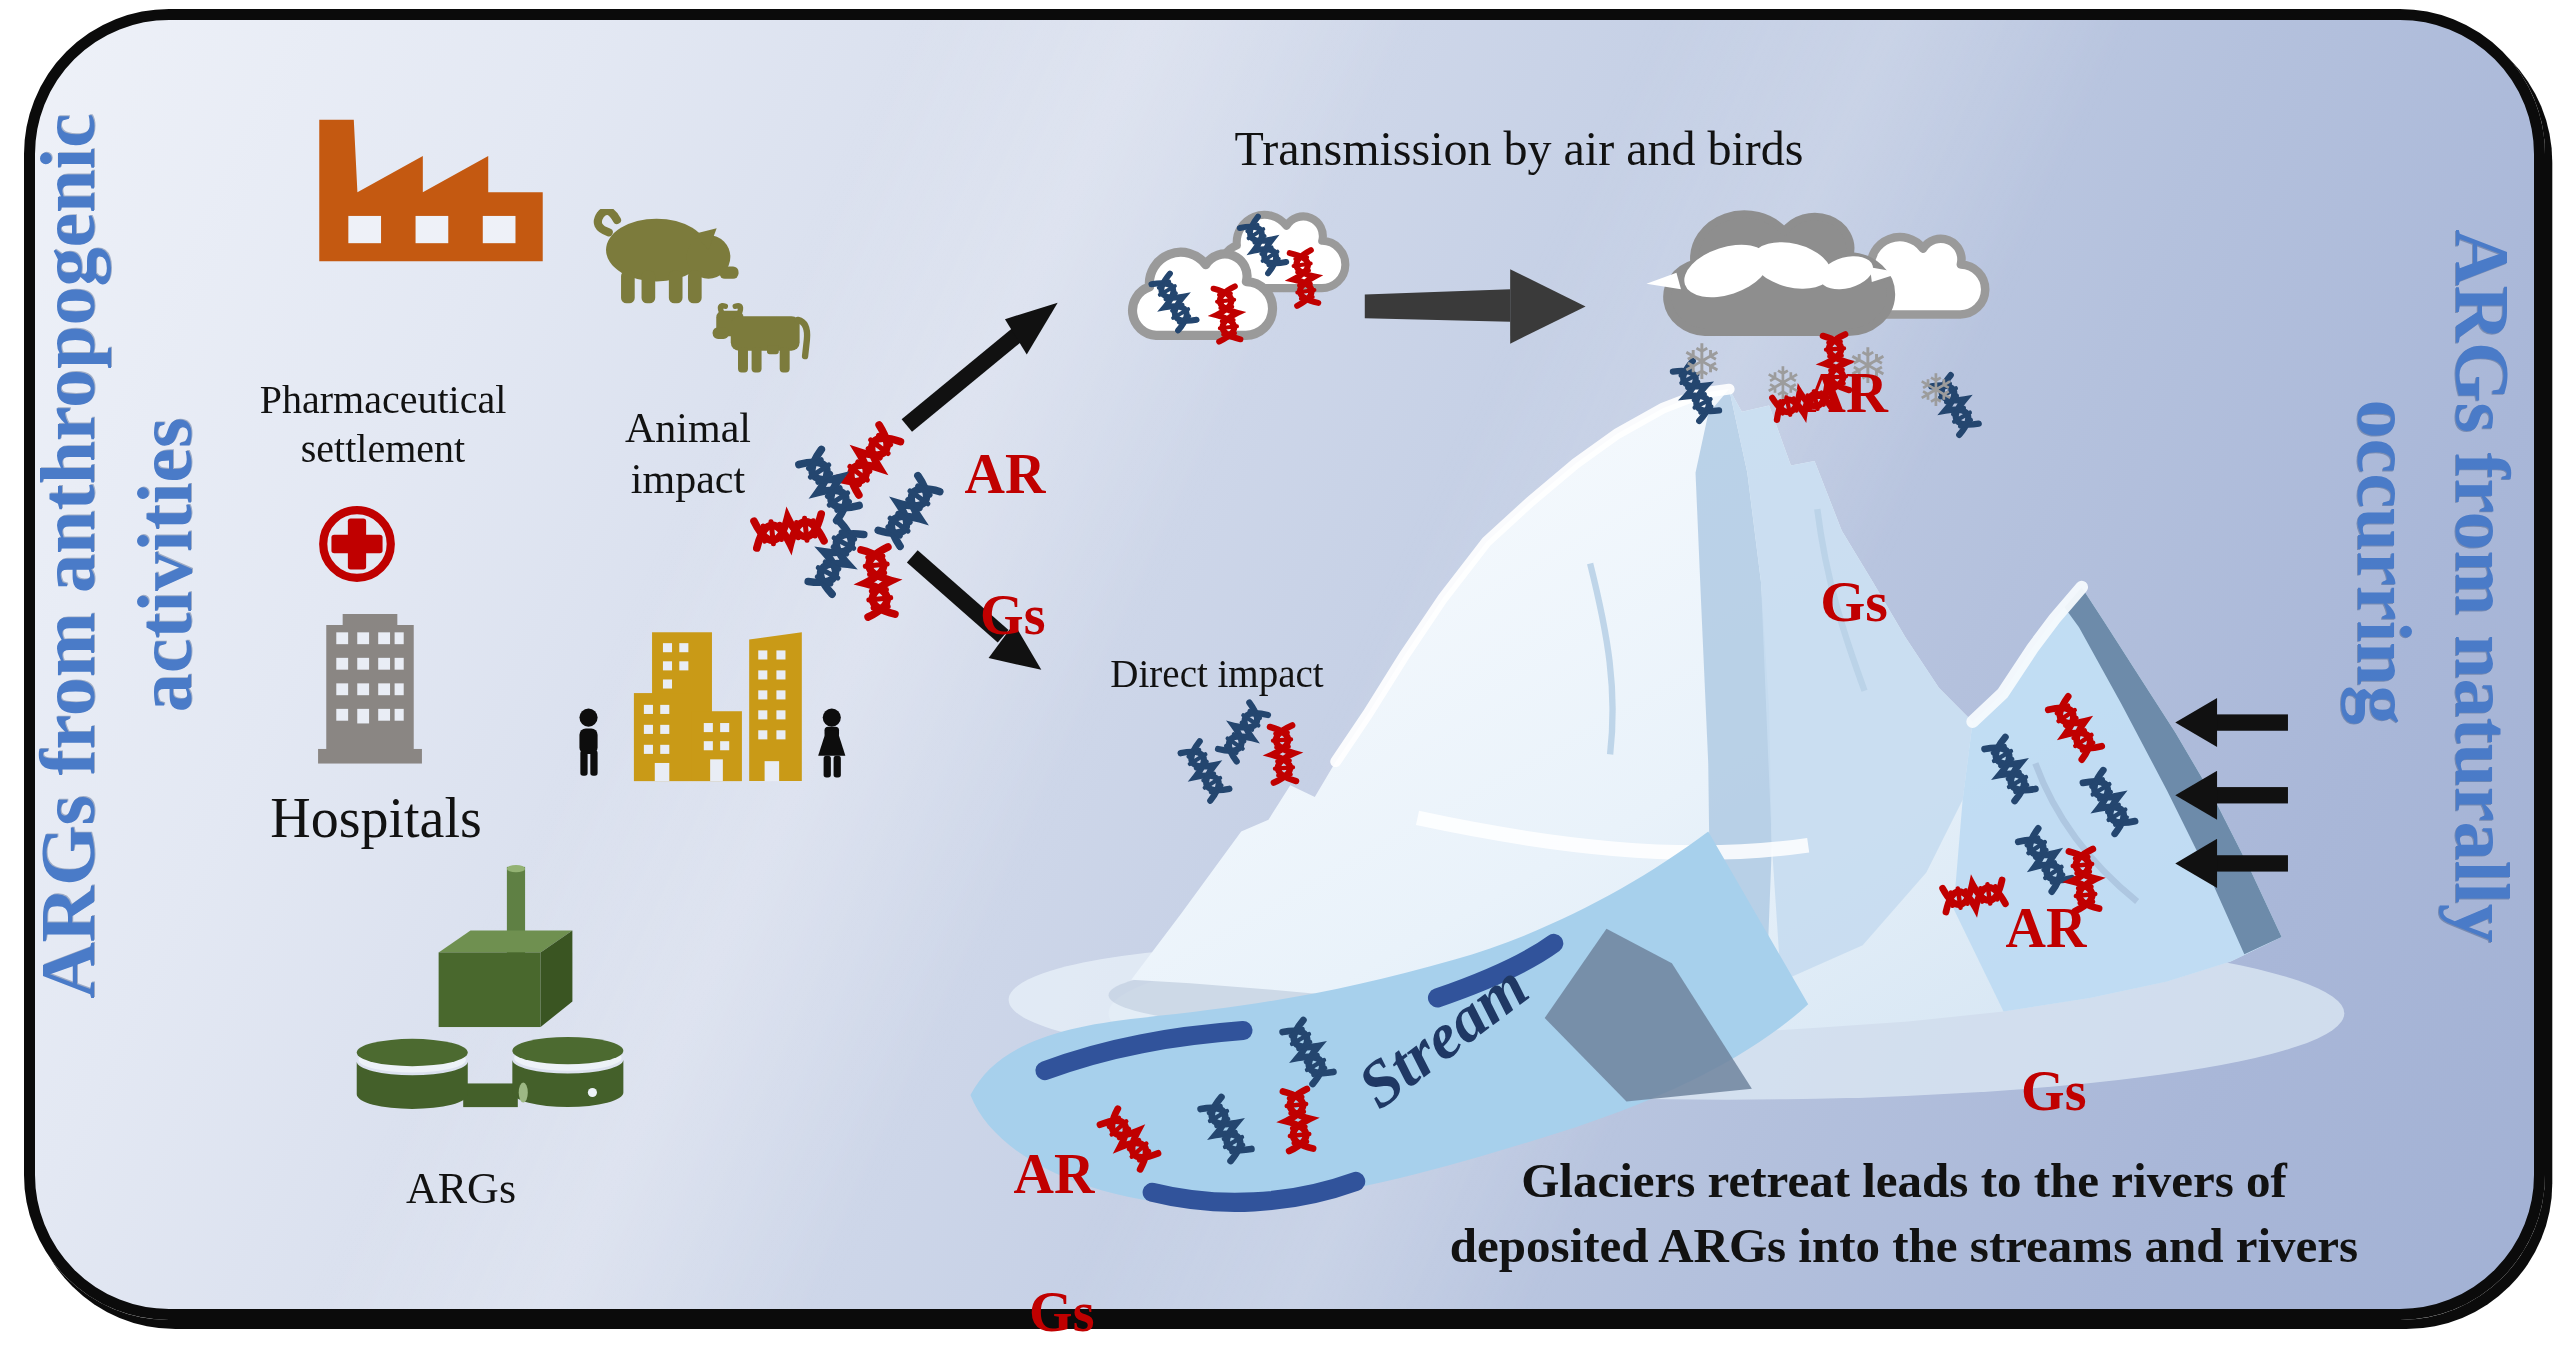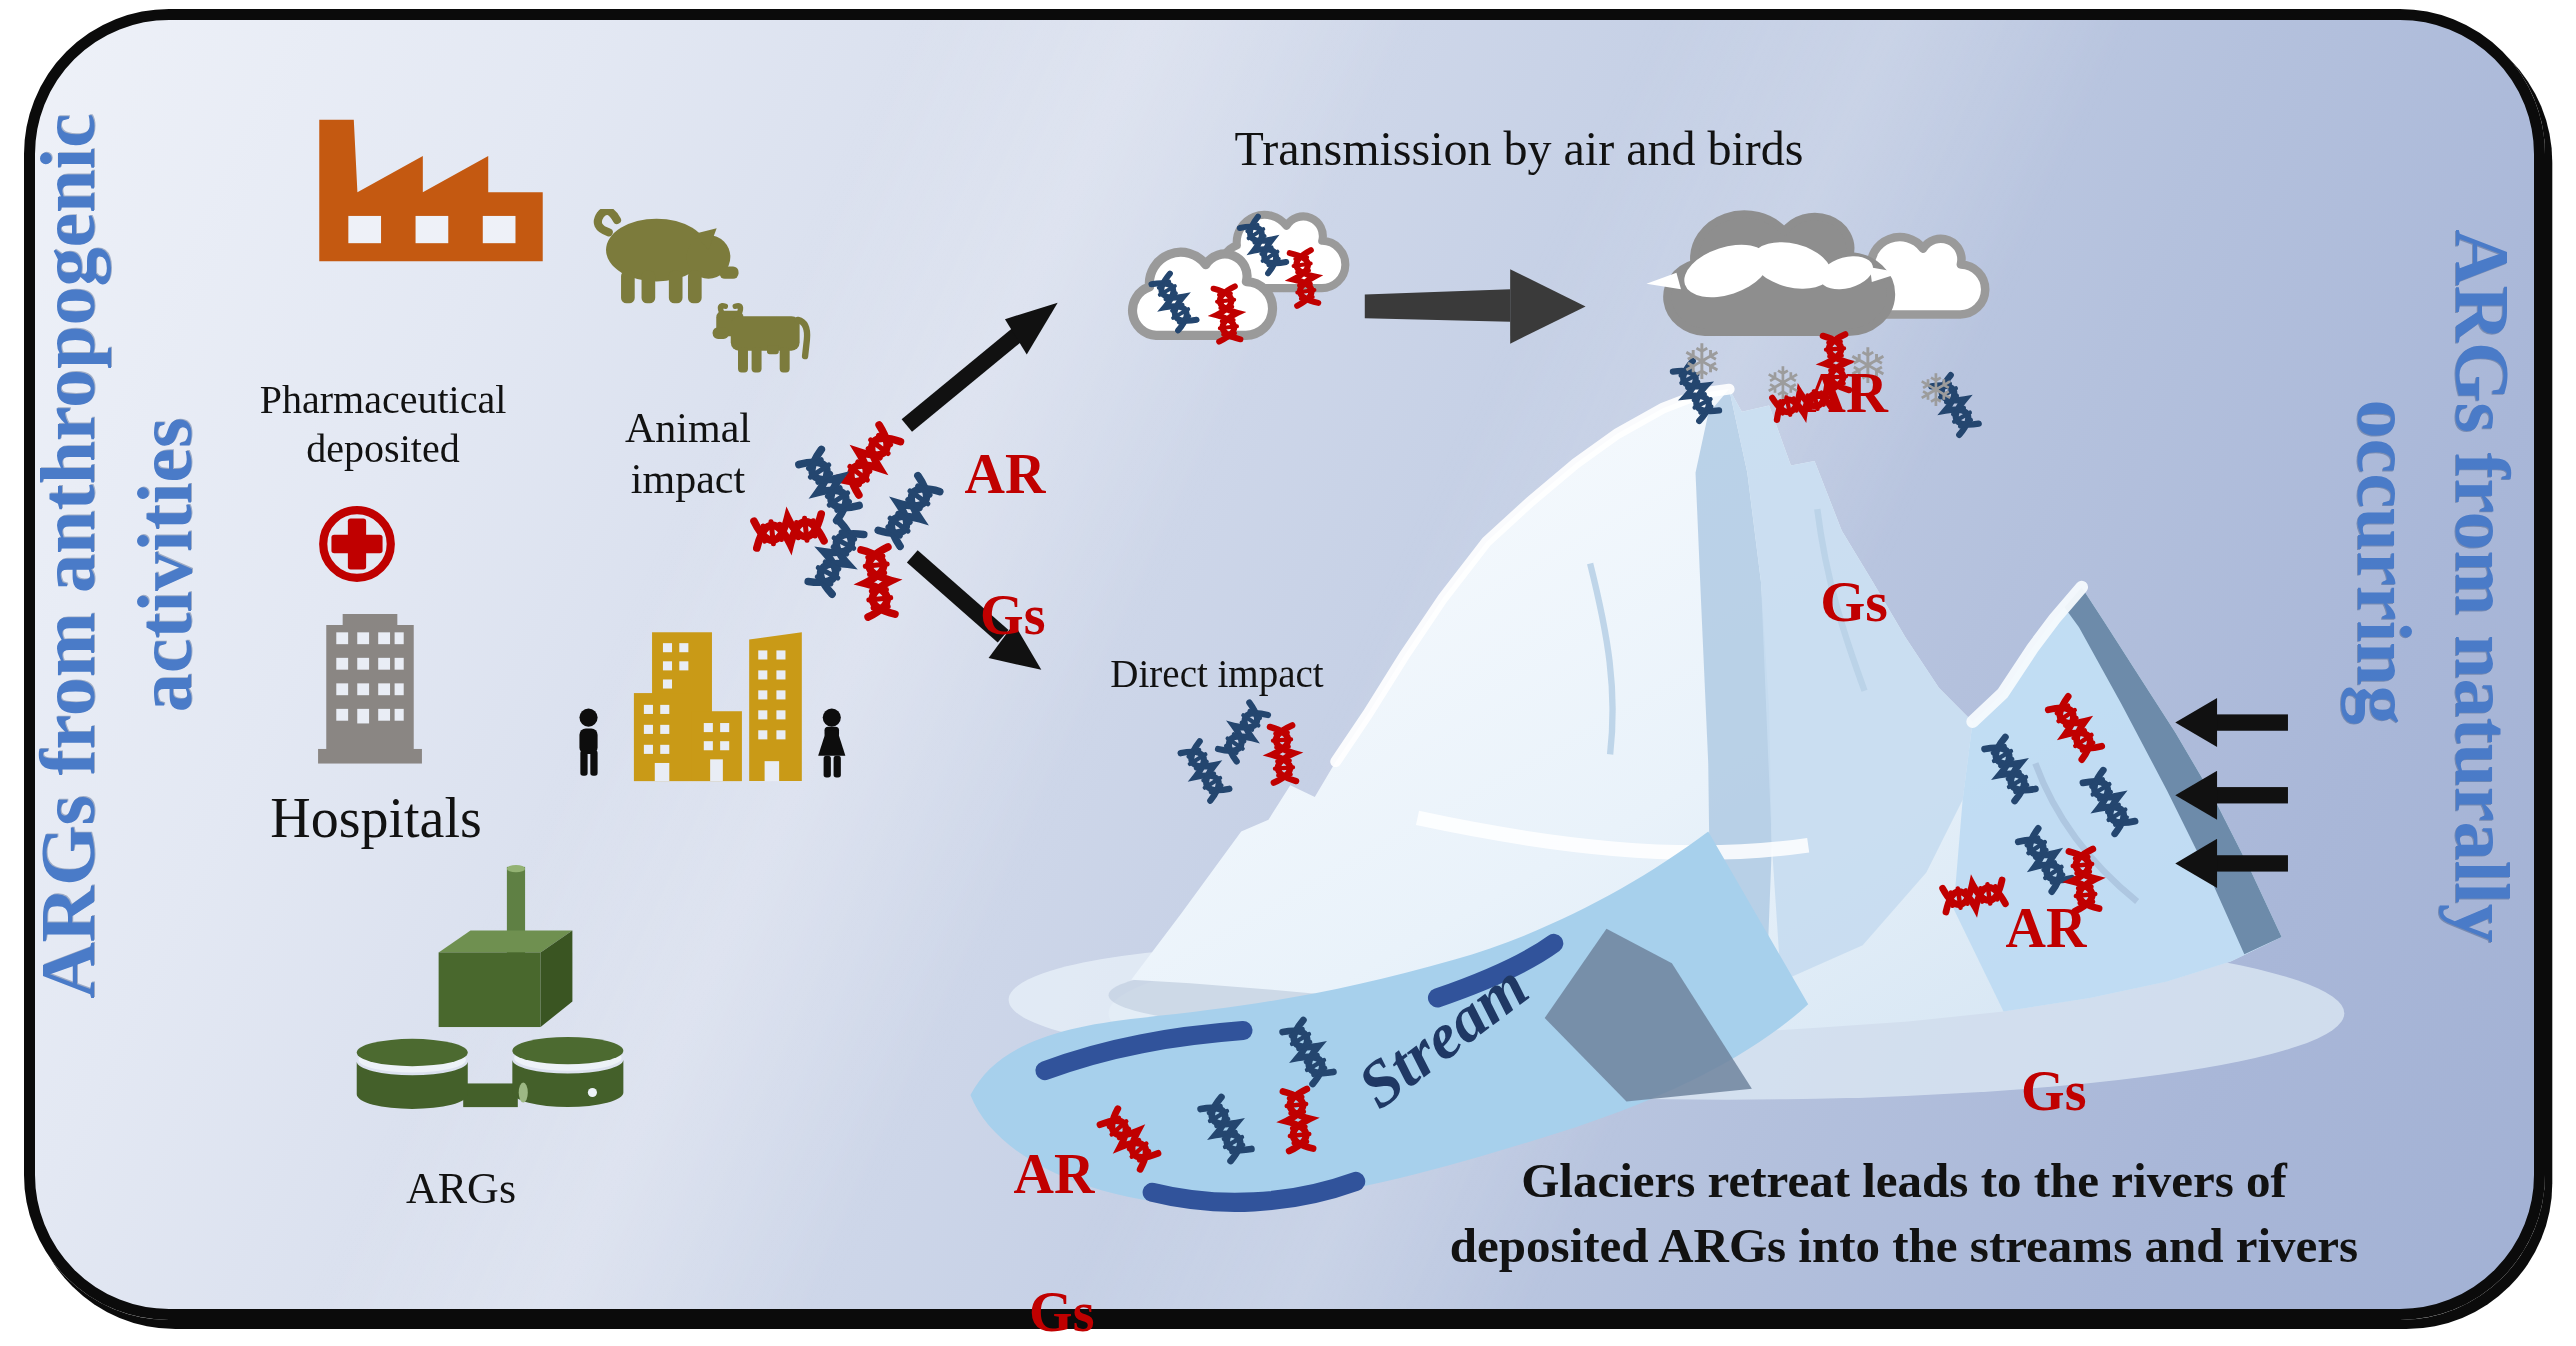--- a/index.html
+++ b/index.html
@@ -370,21 +370,21 @@
   <span class="flake ctr abs" style="left:1868px;top:366px;font-size:49px">❄</span>
   <span class="flake ctr abs" style="left:1936px;top:390px;font-size:45px">❄</span>
 
   <div class="abs side" style="left:68px;top:556px;transform:translate(-50%,-50%) rotate(-90deg)">ARGs from anthropogenic</div>
   <div class="abs side" style="left:165px;top:565px;transform:translate(-50%,-50%) rotate(-90deg)">activities</div>
   <div class="abs side" style="left:2482px;top:586px;transform:translate(-50%,-50%) rotate(90deg)">ARGs from naturally</div>
   <div class="abs side" style="left:2384px;top:562px;transform:translate(-50%,-50%) rotate(90deg)">occurring</div>
 
   <div class="abs lbl ctr" style="left:383px;top:425px;font-size:40px">
     <div>Pharmaceutical</div>
-    <div>deposited</div>
+    <div>settlement</div>
   </div>
   <div class="abs lbl ctr" style="left:688px;top:454px;font-size:42px">
     <div>Animal</div>
     <div>impact</div>
   </div>
   <div class="abs lbl ctr" style="left:376px;top:818px;font-size:56px">Hospitals</div>
   <div class="abs lbl ctr" style="left:461px;top:1189px;font-size:44px">ARGs</div>
 
   <div class="abs lbl ctr" style="left:1519px;top:149px;font-size:48px">Transmission by air and birds</div>
   <div class="abs lbl ctr" style="left:1217px;top:674px;font-size:39px">Direct impact</div>

